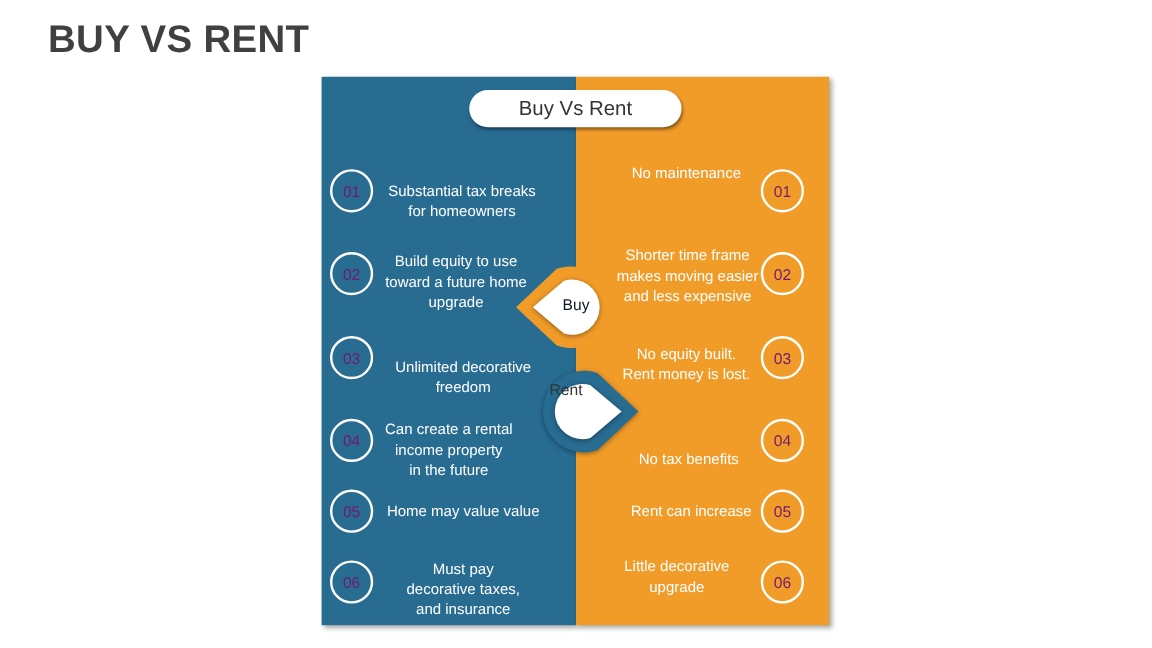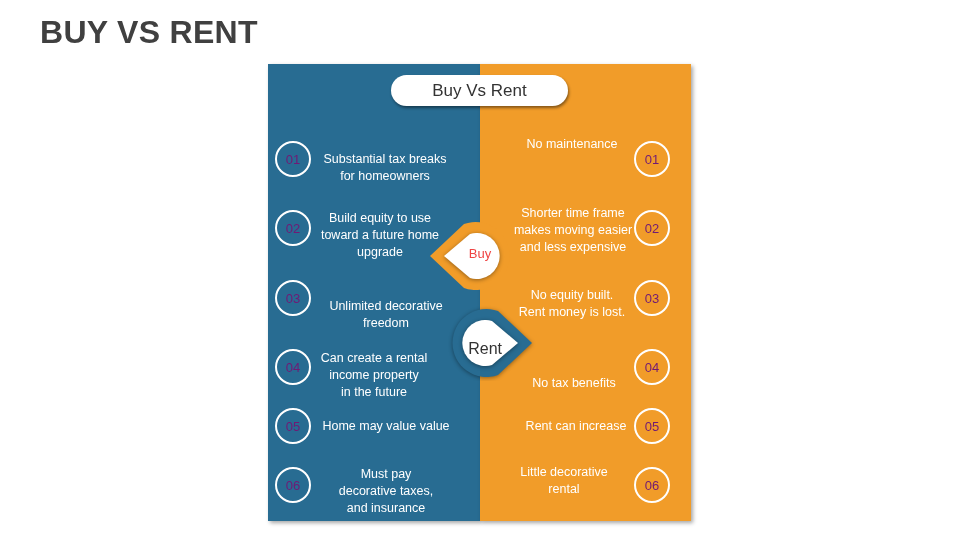--- a/index.html
+++ b/index.html
@@ -62,25 +62,25 @@
 Rent money is lost.</div>
 
 <div class="num" style="left:634px;top:349px">04</div>
 <div class="txt" style="left:499px;top:375px;width:150px">No tax benefits</div>
 
 <div class="num" style="left:634px;top:408px">05</div>
 <div class="txt" style="left:501px;top:418px;width:150px">Rent can increase</div>
 
 <div class="num" style="left:634px;top:467px">06</div>
 <div class="txt" style="left:489px;top:464px;width:150px">Little decorative
-rental</div>
+upgrade</div>
 
 <svg class="drop" style="left:426px;top:218px" width="100" height="76" viewBox="0 0 100 76">
   <path d="M4 38 L38 6 A34 34 0 1 1 38 70 Z" fill="#f19c29"></path>
   <path d="M18 38 L44 16 A23 23 0 1 1 44 60 Z" fill="#ffffff" style="filter:drop-shadow(0 1px 2px rgba(0,0,0,0.4))"></path>
 </svg>
-<div style="position:absolute;left:458px;top:246px;width:44px;text-align:center;font-size:13px;color:#ef4444">Buy</div>
+<div style="position:absolute;left:458px;top:246px;width:44px;text-align:center;font-size:13px;color:#0f172a">Buy</div>
 
 <svg class="drop" style="left:436px;top:305px" width="100" height="76" viewBox="0 0 100 76">
   <path d="M96 38 L62 6 A34 34 0 1 0 62 70 Z" fill="#286c92" style="filter:drop-shadow(0 1px 2px rgba(0,0,0,0.4))"></path>
   <path d="M82 38 L56 16 A23 23 0 1 0 56 60 Z" fill="#ffffff" style="filter:drop-shadow(0 1px 2px rgba(0,0,0,0.4))"></path>
 </svg>
-<div style="position:absolute;left:458px;top:340px;width:44px;text-align:right;font-size:16px;color:#333">Rent</div>
+<div style="position:absolute;left:458px;top:317px;width:44px;text-align:left;font-size:13px;color:#333">Rent</div>
 
 </body></html>

